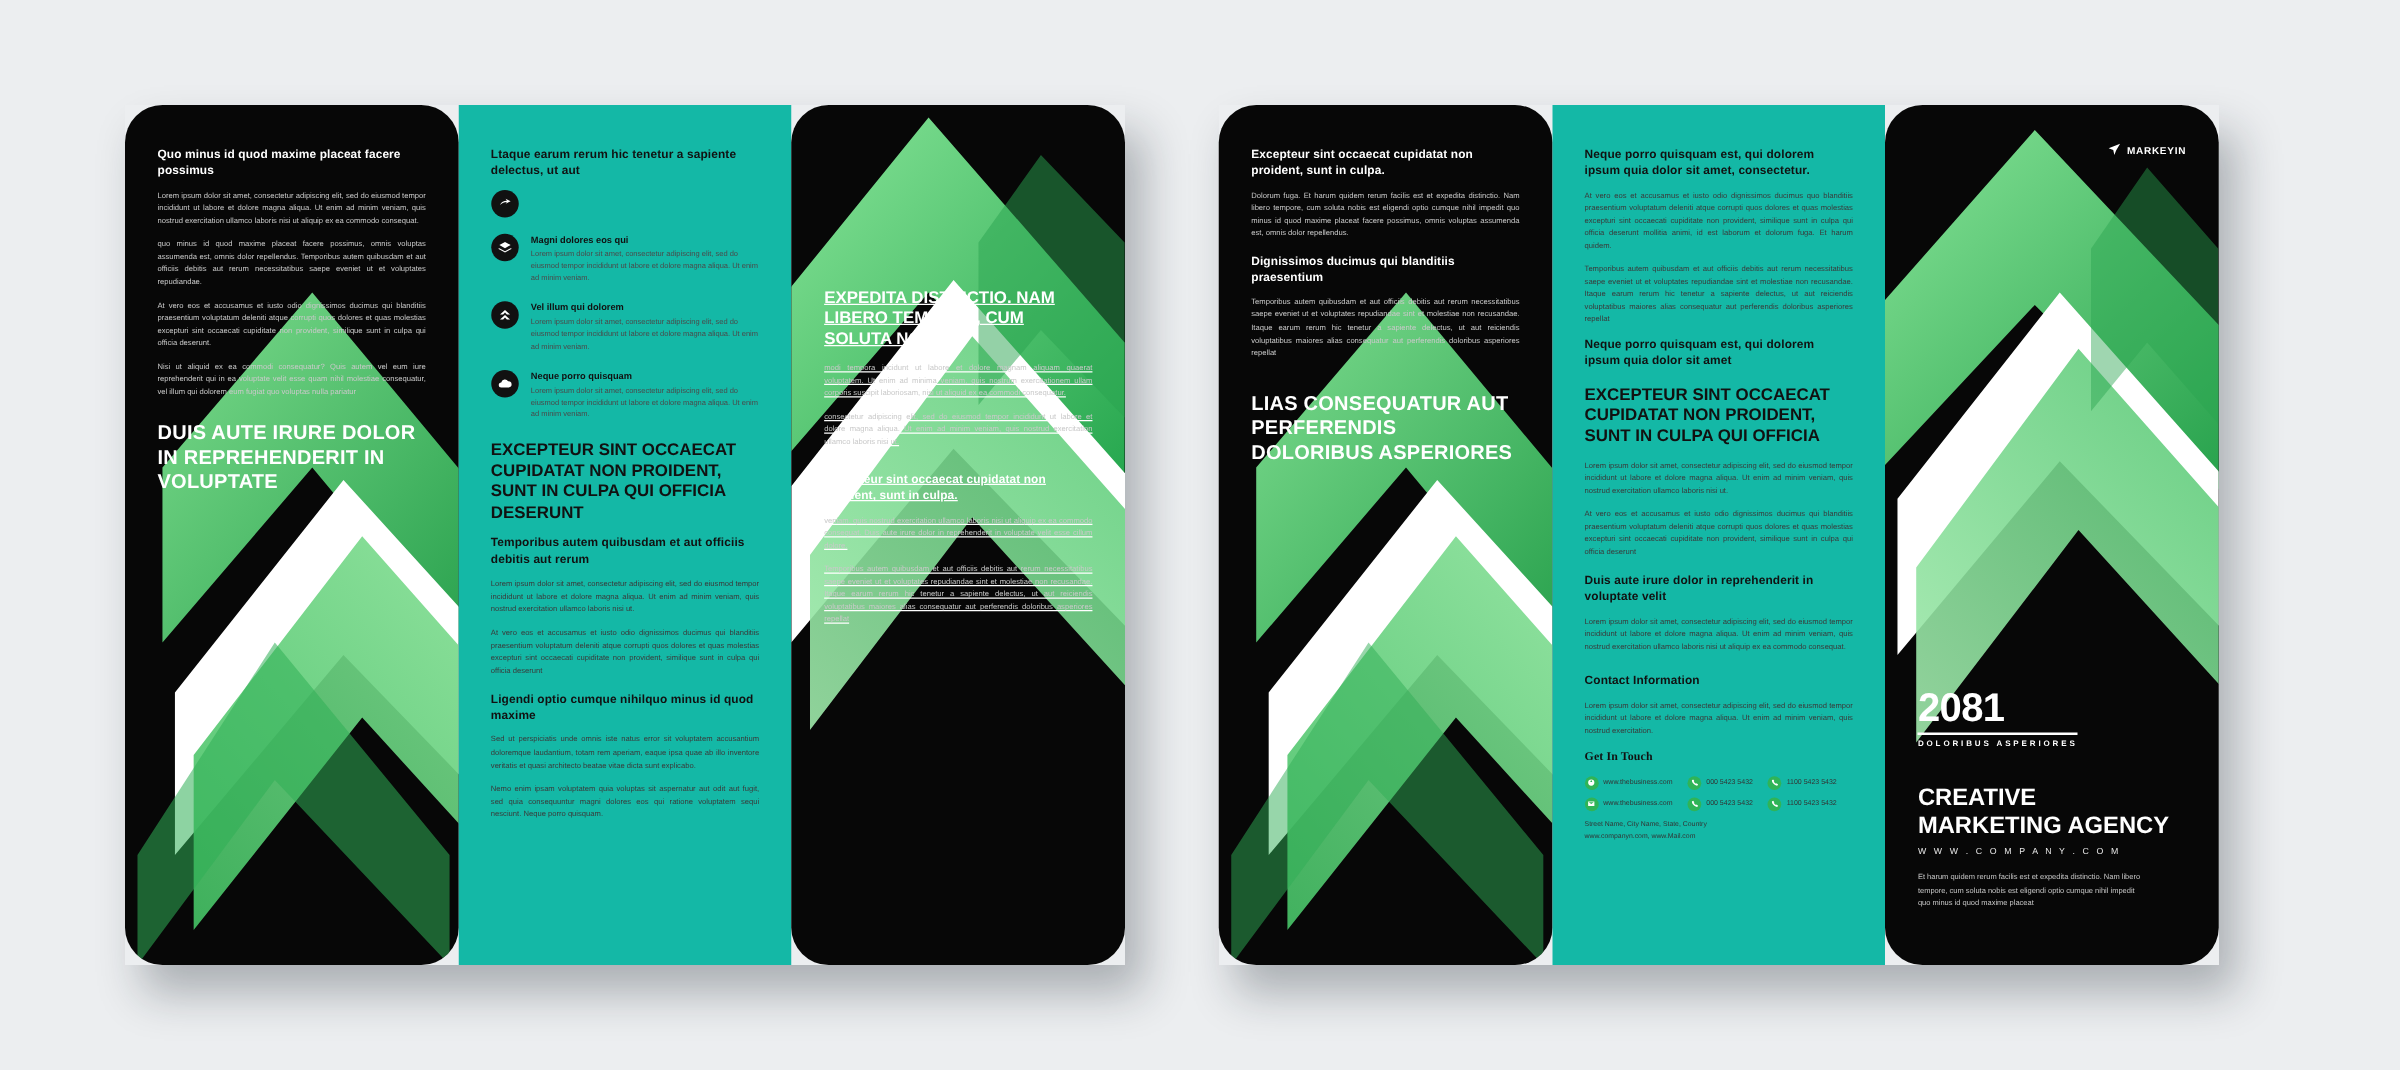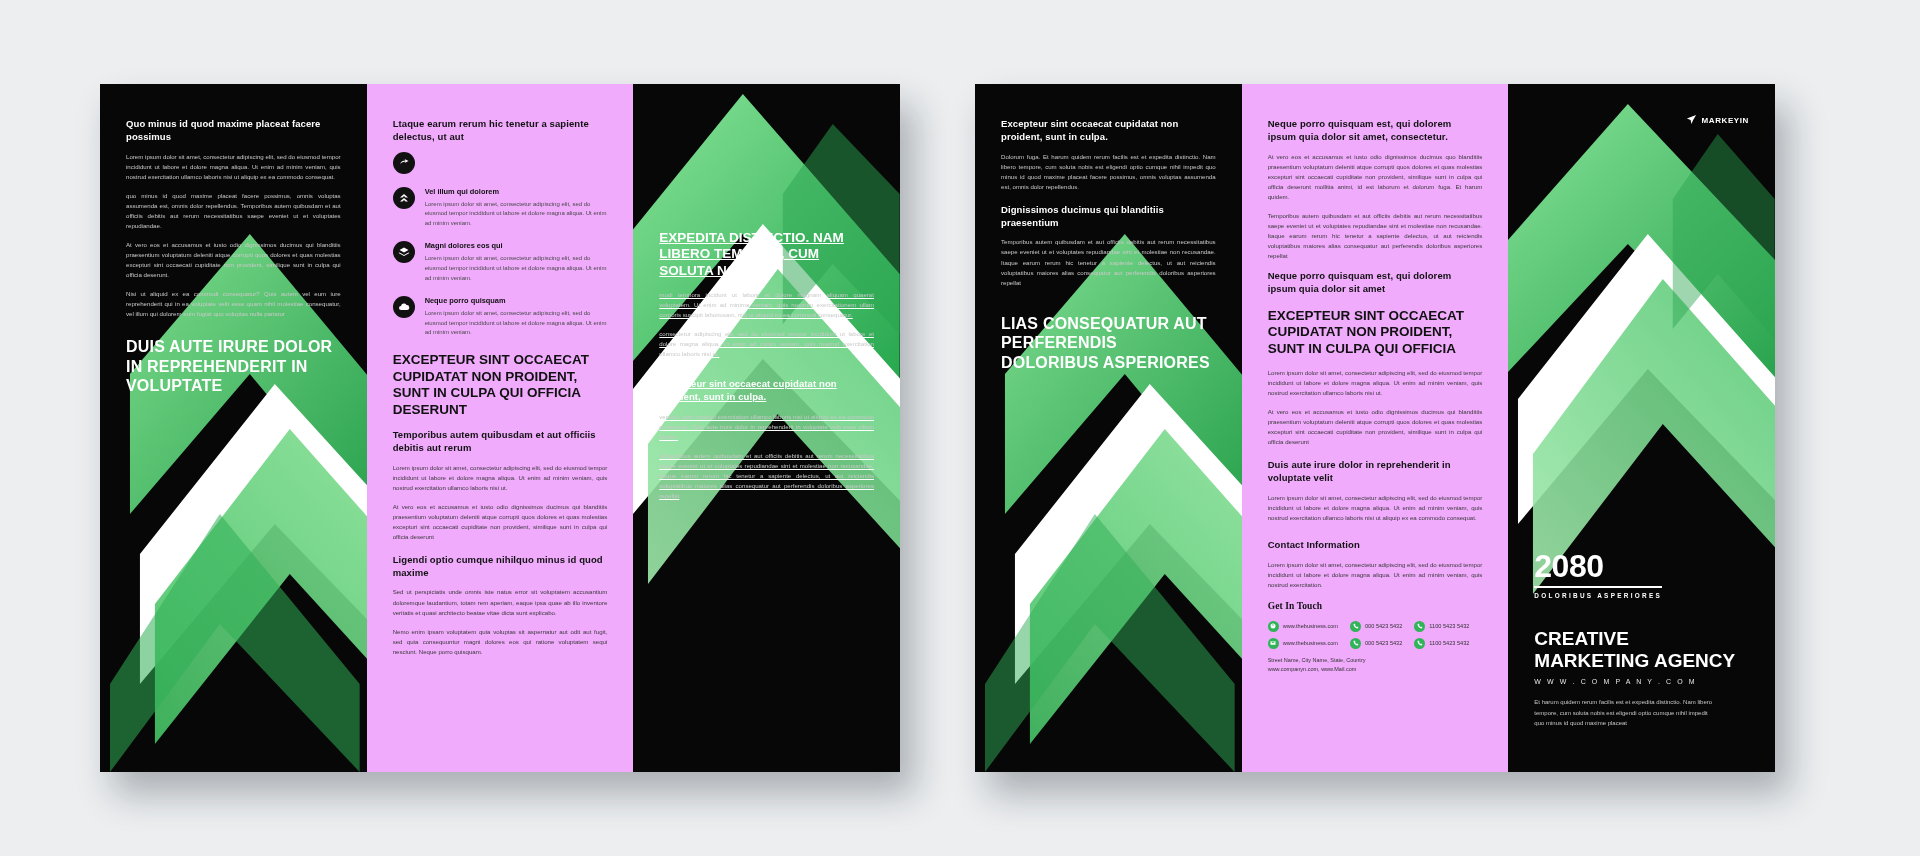--- a/index.html
+++ b/index.html
@@ -21,22 +21,22 @@
   }
   #brochure-back{ left:100px;  width:800px; }
   #brochure-front{ left:975px; width:800px; }
 
   .panel{
     position:relative;
     height:100%;
     overflow:hidden;
     box-sizing:border-box;
   }
-  .panel.dark{background:#070707;color:#fff;}
-  .panel.light{background:#f0abfc;color:#111;}
+  .panel.dark{background:#070707;color:#fff;border-radius:30px;}
+  .panel.light{background:#14b8a6;color:#111;}
   .p-w{width:33.333%;}
 
   
   .art{position:absolute;inset:0;overflow:hidden;pointer-events:none;}
 
   
   .pad{position:relative;padding:34px 26px;box-sizing:border-box;height:100%;}
   .h-sm{
     font-size:9.5px;font-weight:bold;line-height:1.35;margin:0 0 8px 0;
     letter-spacing:.1px;
@@ -138,42 +138,42 @@
     <div class="panel light p-w">
       <div class="pad">
         <div class="h-sm">Ltaque earum rerum hic tenetur a sapiente delectus, ut aut</div>
 
         <div class="ico-row">
           <span class="ico">
             <svg viewBox="0 0 24 24">
                 <path d="M4 14c2-5 6-7 11-7l-2-3 8 4-8 4 2-3c-4 0-8 2-11 5z"></path>
               </svg>
           </span>
+        </div>
+
+        <div class="ico-row">
+          <span class="ico">
+            <svg viewBox="0 0 24 24">
+                <path d="M12 3l9 5-9 5-9-5zM3 13l9 5 9-5 2 1-11 6L1 14z"></path>
+              </svg>
+          </span>
+          <div class="ico-txt">
+            <p class="t">Magni dolores eos qui</p>
+            <p class="d">Lorem ipsum dolor sit amet, consectetur adipiscing elit, sed do eiusmod tempor incididunt ut labore et dolore magna aliqua. Ut enim ad minim veniam.</p>
+          </div>
         </div>
 
         <div class="ico-row">
           <span class="ico">
             <svg viewBox="0 0 24 24">
                 <path d="M12 4l8 7h-5l-3-3-3 3H4zM12 12l8 7h-5l-3-3-3 3H4z"></path>
               </svg>
           </span>
           <div class="ico-txt">
             <p class="t">Vel illum qui dolorem</p>
-            <p class="d">Lorem ipsum dolor sit amet, consectetur adipiscing elit, sed do eiusmod tempor incididunt ut labore et dolore magna aliqua. Ut enim ad minim veniam.</p>
-          </div>
-        </div>
-
-        <div class="ico-row">
-          <span class="ico">
-            <svg viewBox="0 0 24 24">
-                <path d="M12 3l9 5-9 5-9-5zM3 13l9 5 9-5 2 1-11 6L1 14z"></path>
-              </svg>
-          </span>
-          <div class="ico-txt">
-            <p class="t">Magni dolores eos qui</p>
             <p class="d">Lorem ipsum dolor sit amet, consectetur adipiscing elit, sed do eiusmod tempor incididunt ut labore et dolore magna aliqua. Ut enim ad minim veniam.</p>
           </div>
         </div>
 
         <div class="ico-row">
           <span class="ico">
             <svg viewBox="0 0 24 24">
                 <path d="M6 18a4 4 0 010-8 6 6 0 0111-2 4 4 0 011 10z"></path>
               </svg>
           </span>
@@ -348,21 +348,21 @@
       </div>
 
       <div class="logo">
         <span><svg viewBox="0 0 24 24">
               <path d="M22 2L2 10l8 3 2 9 3-8z"></path>
             </svg></span>
         <span>MARKEYIN</span>
       </div>
 
       <div class="bottom-box">
-        <div class="year">2080</div>
+        <div class="year">2081</div>
         <div class="year-sub">DOLORIBUS ASPERIORES</div>
         <div class="cover-title">CREATIVE MARKETING AGENCY</div>
         <div class="cover-url">W W W . C O M P A N Y . C O M</div>
         <p class="cover-body">Et harum quidem rerum facilis est et expedita distinctio. Nam libero tempore, cum soluta nobis est eligendi optio cumque nihil impedit quo minus id quod maxime placeat</p>
       </div>
     </div>
   </div>
 </div>
 
 </body></html>

